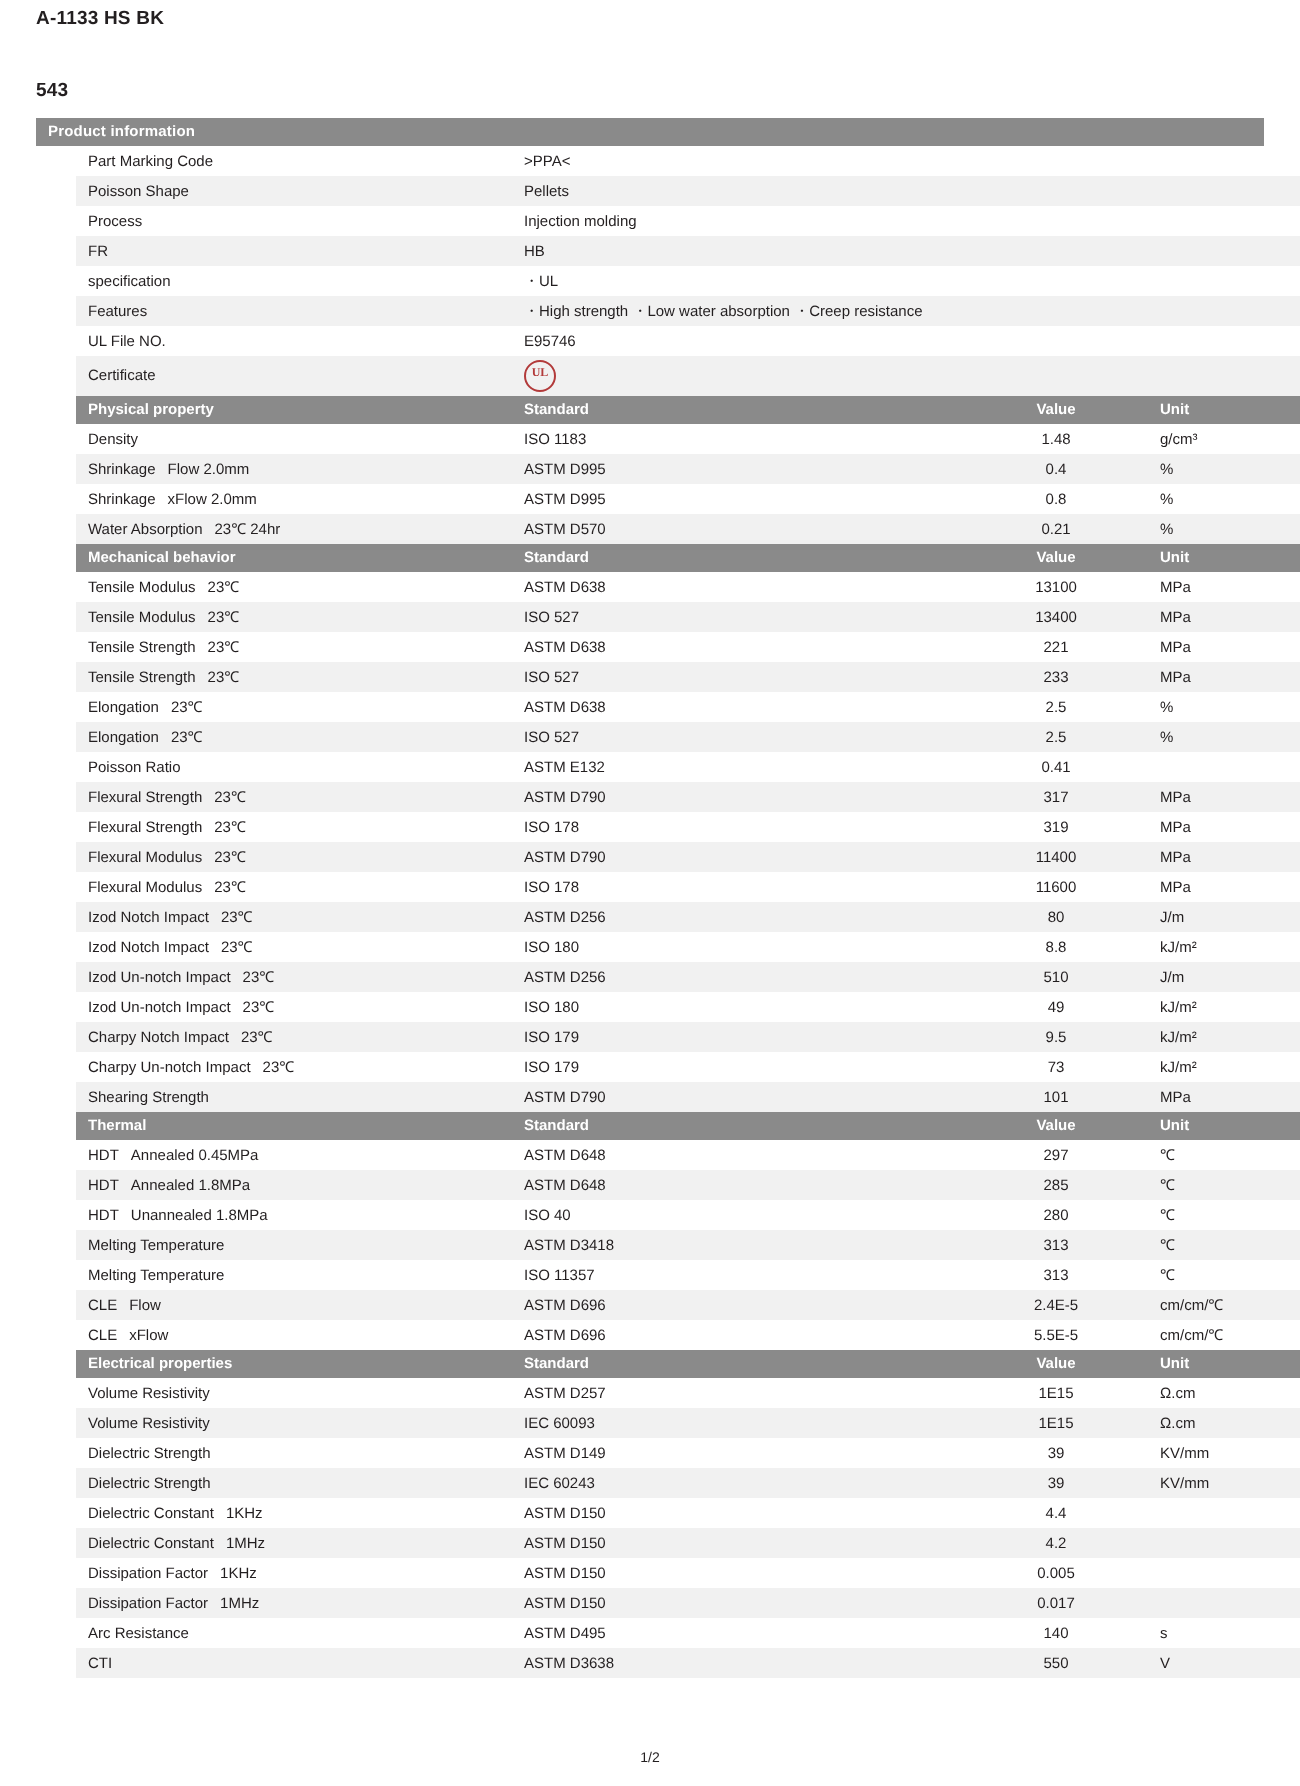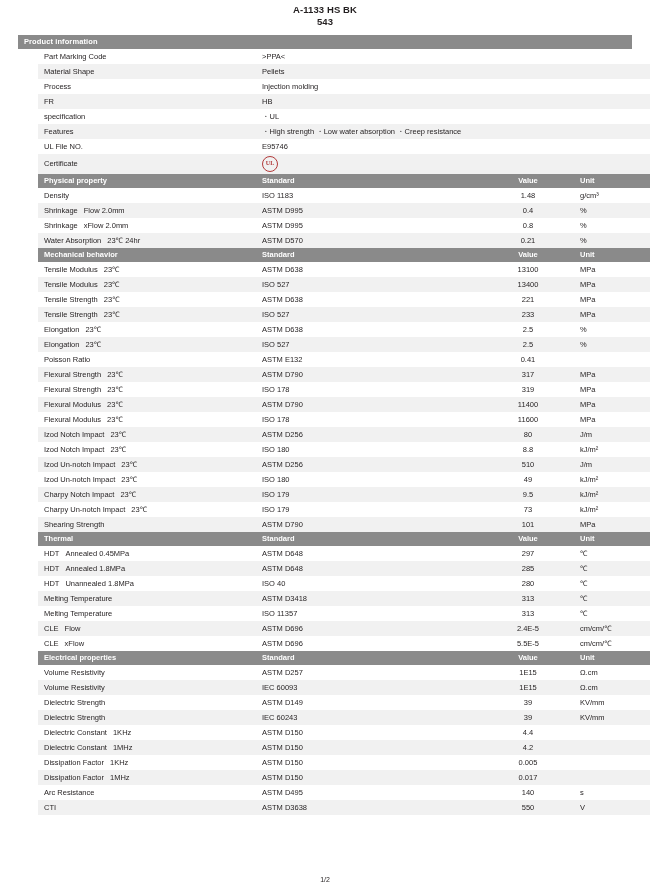--- a/index.html
+++ b/index.html
@@ -22,24 +22,24 @@
     padding: 0 18px;
     position: relative;
   }
   .doc-title {
     padding-top: 4px;
     font-size: 9.5px;
     font-weight: bold;
     line-height: 11.5px;
     color: #231f20;
     letter-spacing: 0.1px;
-    text-align: center;
   }
   .doc-title .line2 {
     display: block;
+    margin-top: 24px;
   }
   .section-bar {
     background: #8a8a8a;
     color: #ffffff;
     font-size: 7.5px;
     font-weight: bold;
     height: 14px;
     line-height: 14px;
     padding-left: 6px;
     margin-top: 8px;
@@ -139,21 +139,21 @@
 
   <div class="section-bar">Product information</div>
 
   <table class="info">
     <tbody id="info-body">
         <tr class="plain">
           <td class="c0">Part Marking Code</td>
           <td class="c1">&gt;PPA&lt;</td>
         </tr>
         <tr class="alt">
-          <td class="c0">Material Shape</td>
+          <td class="c0">Poisson Shape</td>
           <td class="c1">Pellets</td>
         </tr>
         <tr class="plain">
           <td class="c0">Process</td>
           <td class="c1">Injection molding</td>
         </tr>
         <tr class="alt">
           <td class="c0">FR</td>
           <td class="c1">HB</td>
         </tr>

